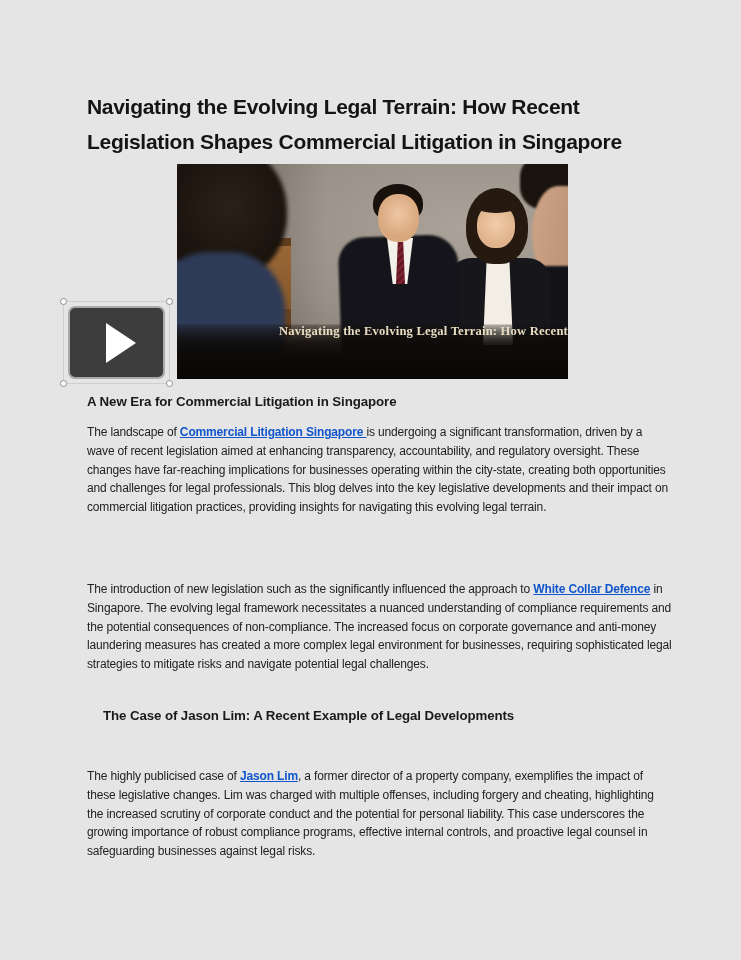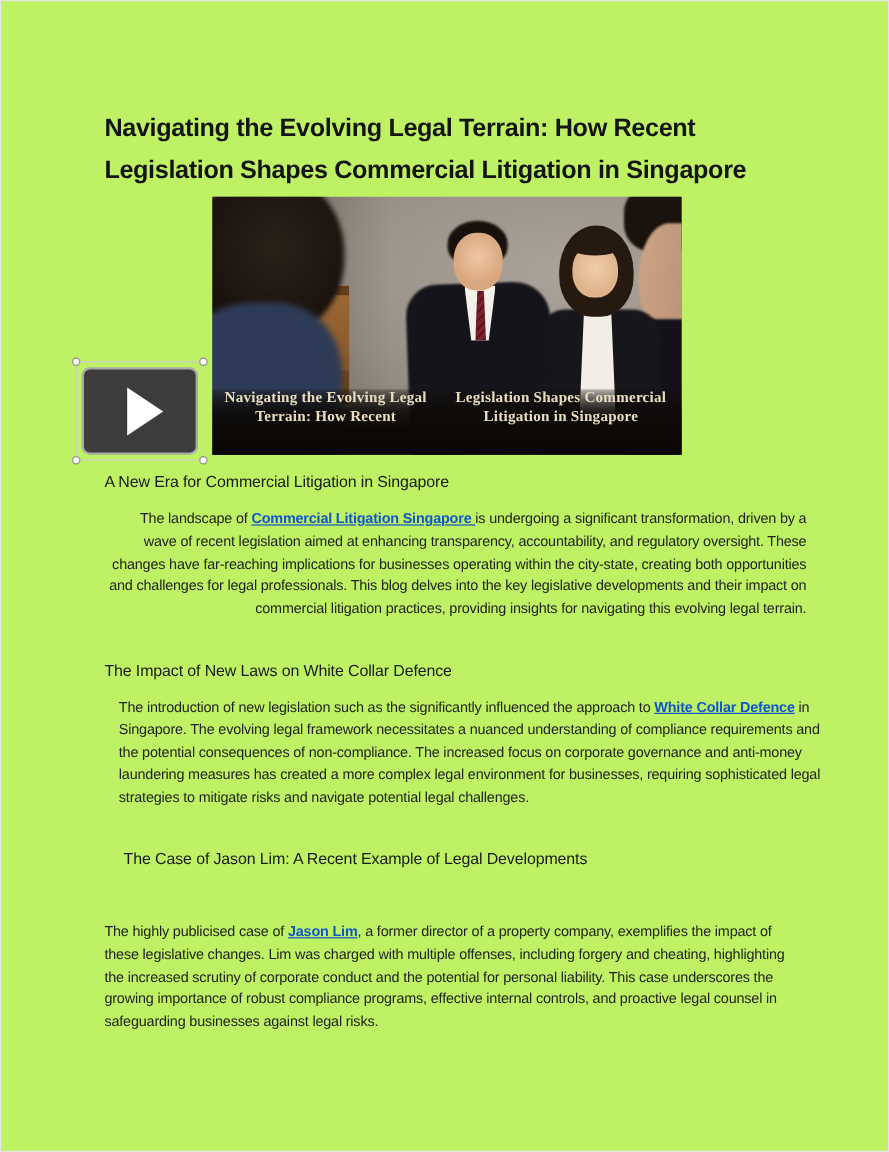--- a/index.html
+++ b/index.html
@@ -1,17 +1,17 @@
 <!DOCTYPE html>
 <html><head>
 <meta charset="utf-8">
 <style>
   html,body{margin:0;padding:0;background:#ffffff;}
   .page{
-    position:relative;width:741px;height:960px;background:#bef264;
+    position:relative;width:741px;height:960px;background:#e5e5e5;
     border:1px solid #e6e6e6;box-sizing:border-box;overflow:hidden;
     font-family:"Liberation Sans",sans-serif;
   }
   
   .doc-title{
     position:absolute;left:86px;top:89px;width:600px;
     font-size:21px;font-weight:700;line-height:34.5px;
     color:#141414;letter-spacing:-0.3px;
   }
   
@@ -64,29 +64,29 @@
     border-left:30px solid #ffffff;
     border-top:20px solid transparent;
     border-bottom:20px solid transparent;
   }
   .handle{position:absolute;width:7px;height:7px;background:#ffffff;border:1px solid #8f8f8f;border-radius:50%;box-sizing:border-box;}
   .h-tl{left:-4px;top:-4px;}  .h-tr{right:-4px;top:-4px;}
   .h-bl{left:-4px;bottom:-4px;}.h-br{right:-4px;bottom:-4px;}
   
   .sec-h{
     position:absolute;left:86px;width:585px;
-    font-size:13.3px;font-weight:400;color:#1a1a1a;letter-spacing:-0.1px;
+    font-size:13.3px;font-weight:700;color:#1a1a1a;letter-spacing:-0.1px;
   }
   .sec-p{
     position:absolute;left:86px;width:585px;
     font-size:12px;line-height:18.8px;color:#222222;letter-spacing:-0.15px;
   }
   .doc-link{color:#1155cc;font-weight:700;text-decoration:underline;cursor:pointer;}
-  .t1{top:393px;} .p1{top:422px;text-align:right;}
-  .t2{top:550px;} .p2{top:579px;margin-left:12px;}
+  .t1{top:393px;} .p1{top:422px;}
+  .t2{top:550px;} .p2{top:579px;}
   .t3{top:707px;margin-left:16px;} .p3{top:766px;}
   .t4{top:844px;}
 </style>
 </head>
 <body>
 
 <div class="page">
 
   <div class="doc-title">Navigating the Evolving Legal Terrain: How Recent Legislation Shapes Commercial Litigation in Singapore</div>
 
@@ -107,37 +107,35 @@
     <div class="ph-mshirt"></div>
     <div class="ph-mtie"></div>
     <div class="ph-mhair"></div>
     <div class="ph-mface"></div>
     <div class="ph-lhead"></div>
     <div class="ph-lbody"></div>
     <div class="ph-desk"></div>
     <div class="ph-vignette"></div>
     <div class="ph-caption">
       <div>Navigating the Evolving Legal Terrain: How Recent</div>
-      <div>Legislation Shapes Commercial Litigation in Singapore</div>
     </div>
   </div>
 
   <div class="selection">
     <div class="play-btn">
       <div class="play-tri"></div>
     </div>
     <div class="handle h-tl"></div>
     <div class="handle h-tr"></div>
     <div class="handle h-bl"></div>
     <div class="handle h-br"></div>
   </div>
 
   <div class="sec-h t1">A New Era for Commercial Litigation in Singapore</div>
   <div class="sec-p p1"><span>The landscape of </span><a class="doc-link" href="#">Commercial Litigation Singapore </a><span>is undergoing a significant transformation, driven by a wave of recent legislation aimed at enhancing transparency, accountability, and regulatory oversight. These changes have far-reaching implications for businesses operating within the city-state, creating both opportunities and challenges for legal professionals. This blog delves into the key legislative developments and their impact on commercial litigation practices, providing insights for navigating this evolving legal terrain.</span></div>
 
-  <div class="sec-h t2">The Impact of New Laws on White Collar Defence</div>
   <div class="sec-p p2"><span>The introduction of new legislation such as the significantly influenced the approach to </span><a class="doc-link" href="#">White Collar Defence</a><span> in Singapore. The evolving legal framework necessitates a nuanced understanding of compliance requirements and the potential consequences of non-compliance. The increased focus on corporate governance and anti-money laundering measures has created a more complex legal environment for businesses, requiring sophisticated legal strategies to mitigate risks and navigate potential legal challenges.</span></div>
 
   <div class="sec-h t3">The Case of Jason Lim: A Recent Example of Legal Developments</div>
   <div class="sec-p p3"><span>The highly publicised case of </span><a class="doc-link" href="#">Jason Lim</a><span>, a former director of a property company, exemplifies the impact of these legislative changes. Lim was charged with multiple offenses, including forgery and cheating, highlighting the increased scrutiny of corporate conduct and the potential for personal liability. This case underscores the growing importance of robust compliance programs, effective internal controls, and proactive legal counsel in safeguarding businesses against legal risks.</span></div>
 
 
 </div>
 
 </body></html>

